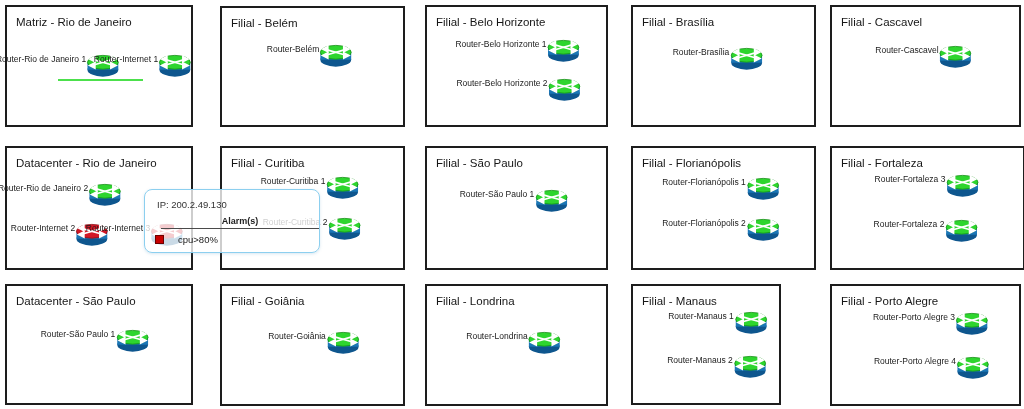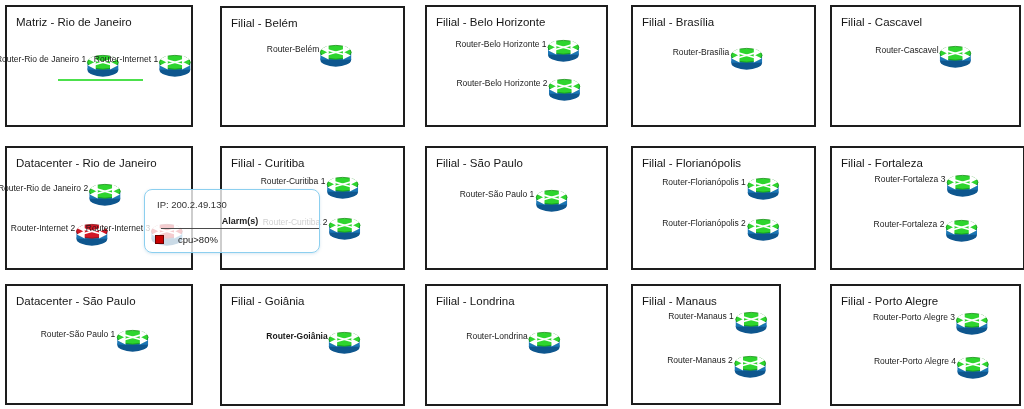--- a/index.html
+++ b/index.html
@@ -346,21 +346,21 @@
                 <polygon points="7,21 17,16 17,26"></polygon>
                 <polygon points="7,9 17,4 17,14"></polygon>
                 <polygon points="57,21 47,16 47,26"></polygon>
                 <polygon points="57,9 47,4 47,14"></polygon>
               </g>
             </svg></span>
         </div>
       </div>
       <div class="panel" style="left: 220px; top: 284px; width: 185px; height: 122px;">
         <div class="panel-title">Filial - Goiânia</div>
-        <div class="node" style="left: 92px; top: 45px; font-weight: bold;">
+        <div class="node" style="left: 92px; top: 45px;">
           <span class="node-label">Router-Goiânia</span>
           <span class="node-icon"><svg width="34" height="24" viewBox="0 0 64 44">
               <ellipse cx="32" cy="29" rx="29" ry="13" fill="#0e568e"></ellipse>
               <rect x="3" y="16" width="58" height="13" fill="#1b76b6"></rect>
               <ellipse cx="32" cy="15" rx="29" ry="13" fill="#2ed52e" stroke="#128f12" stroke-width="1.5"></ellipse>
               <g stroke="#ffffff" stroke-width="3" fill="#ffffff">
                 <line x1="16" y1="19.5" x2="48" y2="10.5"></line>
                 <line x1="16" y1="10.5" x2="48" y2="19.5"></line>
                 <polygon points="7,21 17,16 17,26"></polygon>
                 <polygon points="7,9 17,4 17,14"></polygon>

